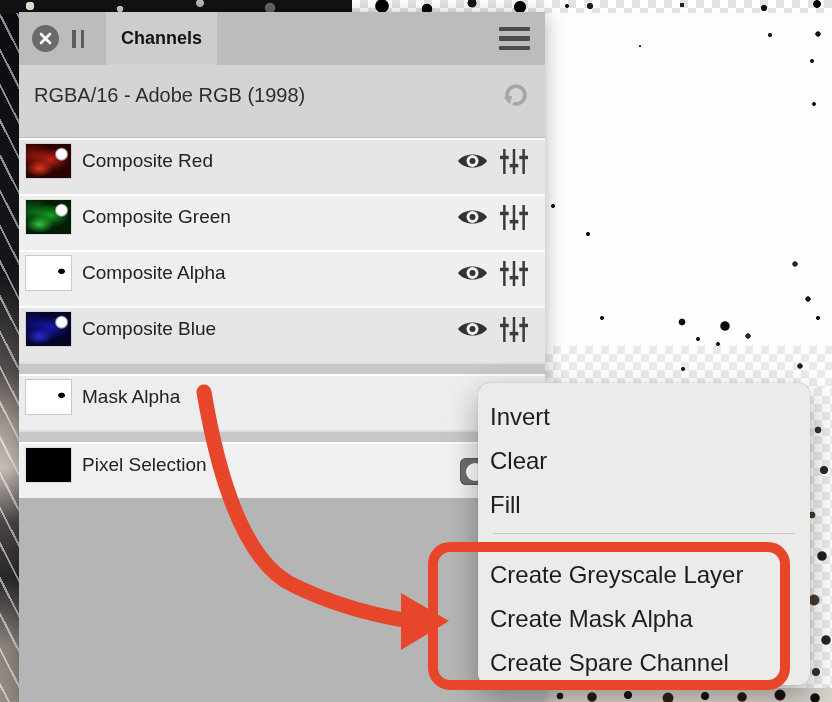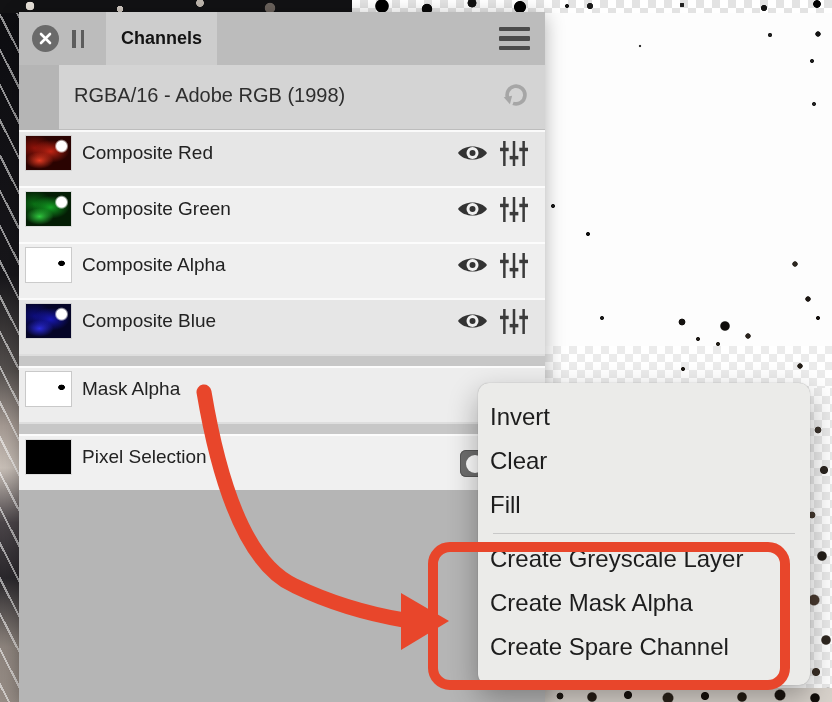--- a/index.html
+++ b/index.html
@@ -87,21 +87,21 @@
   .close-btn svg{display:block;}
   .pause-icon{margin-left:13px;display:flex;gap:5px;flex:0 0 auto;}
   .pause-icon i{display:block;width:3.5px;height:18px;background:#5d5d5d;}
   .tab{height:53px;margin-left:22px;background:#cdcdcd;display:flex;align-items:center;
        padding:0 15px;font-size:18px;font-weight:bold;color:#131313;flex:0 0 auto;}
   .titlebar .spacer{flex:1;}
   .hamburger{margin-right:15px;display:flex;flex-direction:column;gap:5px;cursor:default;}
   .hamburger i{display:block;width:31px;height:4.2px;background:#4b4b4b;border-radius:1px;}
 
   .colorspace-row{height:60px;background:#d4d4d4;border-bottom:1px solid #bdbdbd;
-                  display:flex;align-items:center;padding:0 14px 4px 15px;margin-left:40px;}
+                  display:flex;align-items:center;padding:0 14px 12px 15px;}
   .colorspace-label{font-size:20px;color:#2e2e2e;flex:1;}
   .reset-icon{width:30px;height:30px;flex:0 0 auto;}
 
   .channel-row{height:56px;display:flex;align-items:center;padding:0 16px 12px 7px;
                border-top:2px solid rgba(255,255,255,.8);position:relative;box-sizing:border-box;}
   .row-a{background:#e6e6e6;}
   .row-b{background:#efefef;}
   .row-mask{background:#ededed;}
   .row-pixel{background:#f0f0f0;}
   .group-sep{height:12px;background:#c7c7c7;border-top:2px solid #dedede;box-sizing:border-box;}
@@ -135,21 +135,21 @@
   .toggle{position:absolute;right:45px;top:14px;width:40px;height:27px;border-radius:6px;
           background:#6e6e6e;box-shadow:inset 0 0 0 1px #565656;}
   .toggle .knob{position:absolute;left:6px;top:4.5px;width:18px;height:18px;border-radius:50%;background:#fff;}
 
   
   .context-menu{position:absolute;left:478px;top:383px;width:332px;height:302px;
       background:#ebebe9;border-radius:11px;z-index:10;padding-top:12px;box-sizing:border-box;
       box-shadow:0 12px 30px rgba(0,0,0,.32), 0 0 1px rgba(0,0,0,.35);}
   .menu-item{height:44px;line-height:44px;padding-left:12px;font-size:24px;color:#1d1d1d;white-space:nowrap;}
   .menu-sep{height:0;border-top:1.5px solid #c8c8c8;margin:6px 15px 0 15px;}
-  .menu-group-bottom .menu-item:first-child{margin-top:3px;}
+  .menu-group-bottom .menu-item:first-child{margin-top:19px;}
 
   
   .annot-box{position:absolute;left:428px;top:542px;width:362px;height:148px;
       border:10px solid var(--red);border-radius:22px;z-index:20;box-sizing:border-box;pointer-events:none;}
   .annot-arrow{position:absolute;left:0;top:0;z-index:19;pointer-events:none;}
 </style>
 </head>
 <body>
 
 <div id="stage">

